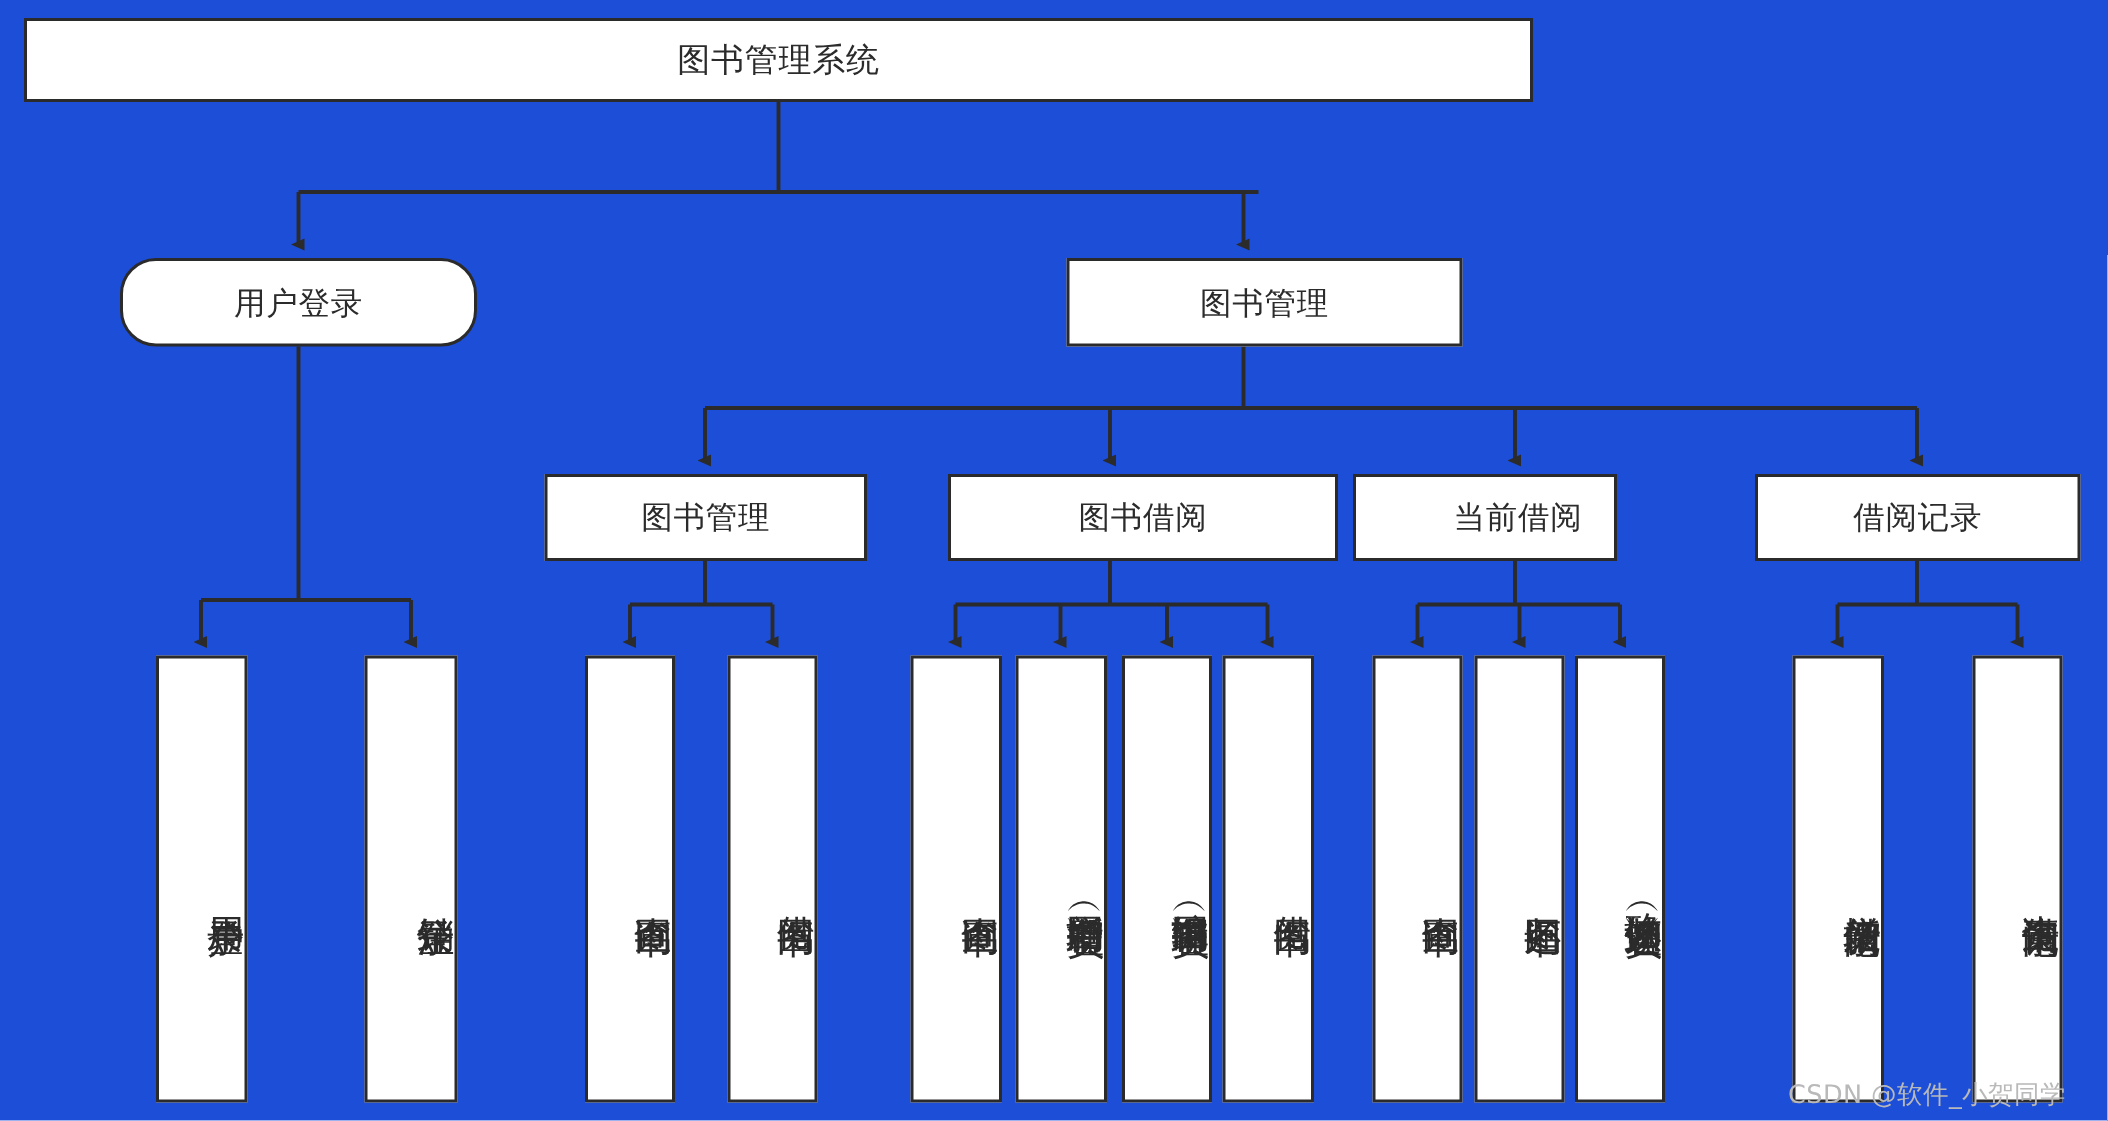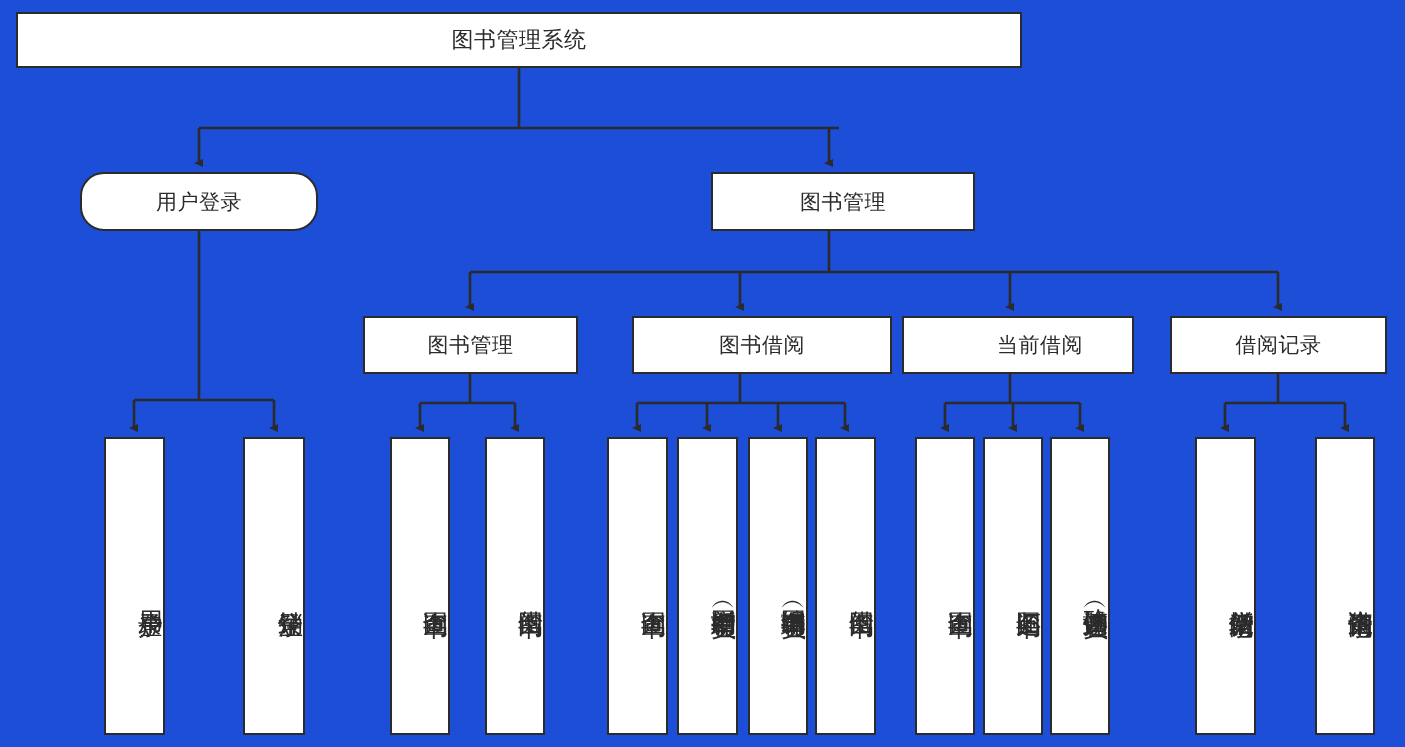--- a/index.html
+++ b/index.html
@@ -122,21 +122,21 @@
     </g>
   </svg>
 
   <div class="node node-h node-root" style="left: 16px; top: 12px; width: 1006px; height: 56px;">图书管理系统</div>
 
   <div class="node node-h" style="left: 80px; top: 172px; width: 238px; height: 59px; border-radius: 24px;">用户登录</div>
   <div class="node node-h" style="left: 711px; top: 172px; width: 264px; height: 59px;">图书管理</div>
 
   <div class="node node-h" style="left: 363px; top: 316px; width: 215px; height: 58px;">图书管理</div>
   <div class="node node-h" style="left: 632px; top: 316px; width: 260px; height: 58px;">图书借阅</div>
-  <div class="node node-h" style="left: 902px; top: 316px; width: 232px; height: 58px; padding-left: 44px;">当前借阅</div>
+  <div class="node node-h" style="left: 902px; top: 316px; width: 176px; height: 58px; padding-left: 44px;">当前借阅</div>
   <div class="node node-h" style="left: 1170px; top: 316px; width: 217px; height: 58px;">借阅记录</div>
 
   <div class="node node-v" style="left: 104px; top: 437px; width: 61px; height: 298px;">
       <span>用</span>
       <span>户</span>
       <span>登</span>
       <span>录</span>
     </div>
   <div class="node node-v" style="left: 243px; top: 437px; width: 62px; height: 298px;">
       <span>注</span>
@@ -223,14 +223,15 @@
     </div>
   <div class="node node-v" style="left: 1315px; top: 437px; width: 60px; height: 298px;">
       <span>查</span>
       <span>询</span>
       <span>借</span>
       <span>阅</span>
       <span>记</span>
       <span>录</span>
     </div>
 
+  <div class="watermark" style="left: 1192px; top: 718px;">CSDN @软件_小贺同学</div>
 
 </div>
 
 </body></html>

